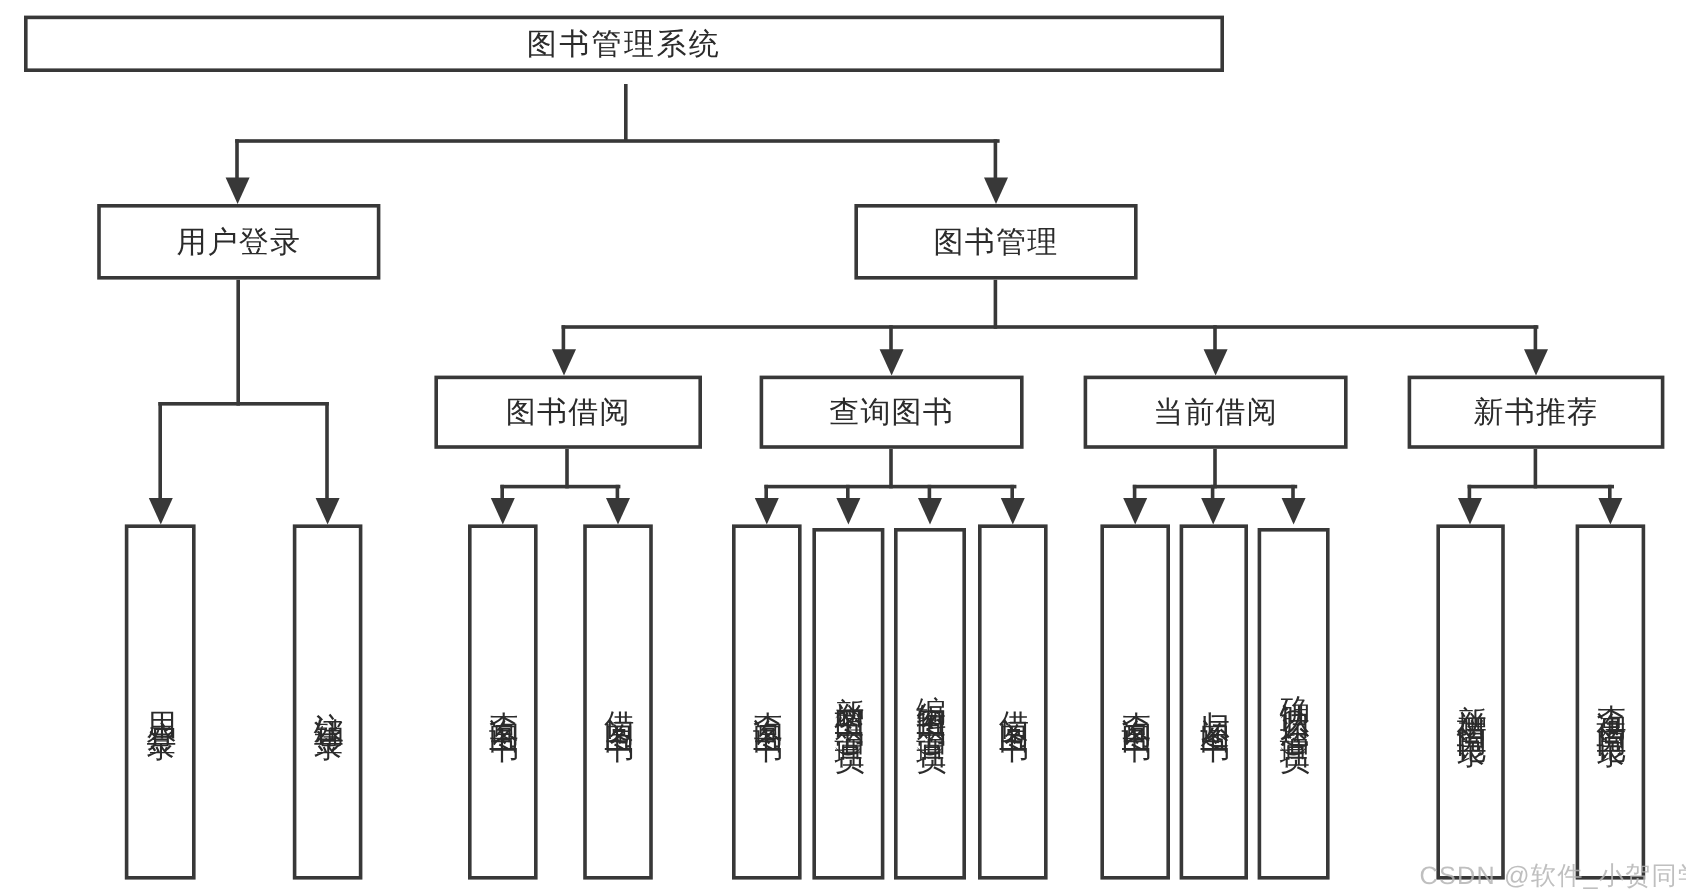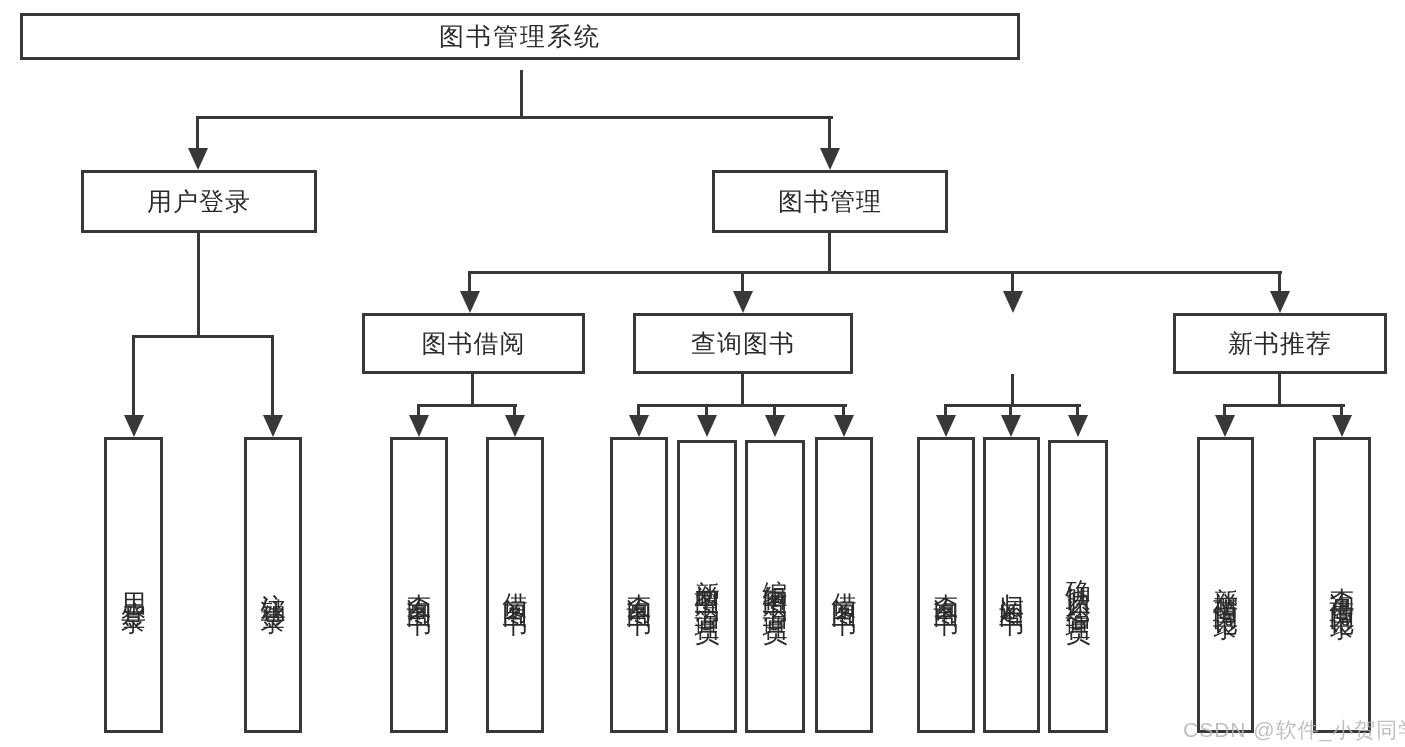--- a/index.html
+++ b/index.html
@@ -84,20 +84,23 @@
   <div class="arr" style="left:1003px;top:291px"></div>
   <div class="vl" style="left:1278px;top:271px;height:24px"></div>
   <div class="arr" style="left:1270px;top:291px"></div>
 
   <div class="box" style="left:362px;top:313px;width:223px;height:61px">
     <span>图书借阅</span>
   </div>
   <div class="box" style="left:633px;top:313px;width:220px;height:61px">
     <span>查询图书</span>
   </div>
+  <div class="box" style="left:903px;top:313px;width:220px;height:61px">
+    <span>当前借阅</span>
+  </div>
   <div class="box" style="left:1173px;top:313px;width:214px;height:61px">
     <span>新书推荐</span>
   </div>
 
   <div class="vl" style="left:471px;top:374px;height:33px"></div>
   <div class="hl" style="left:417px;top:404px;width:100px"></div>
   <div class="vl" style="left:417px;top:404px;height:15px"></div>
   <div class="arr" style="left:409px;top:415px"></div>
   <div class="vl" style="left:513px;top:404px;height:15px"></div>
   <div class="arr" style="left:505px;top:415px"></div>

